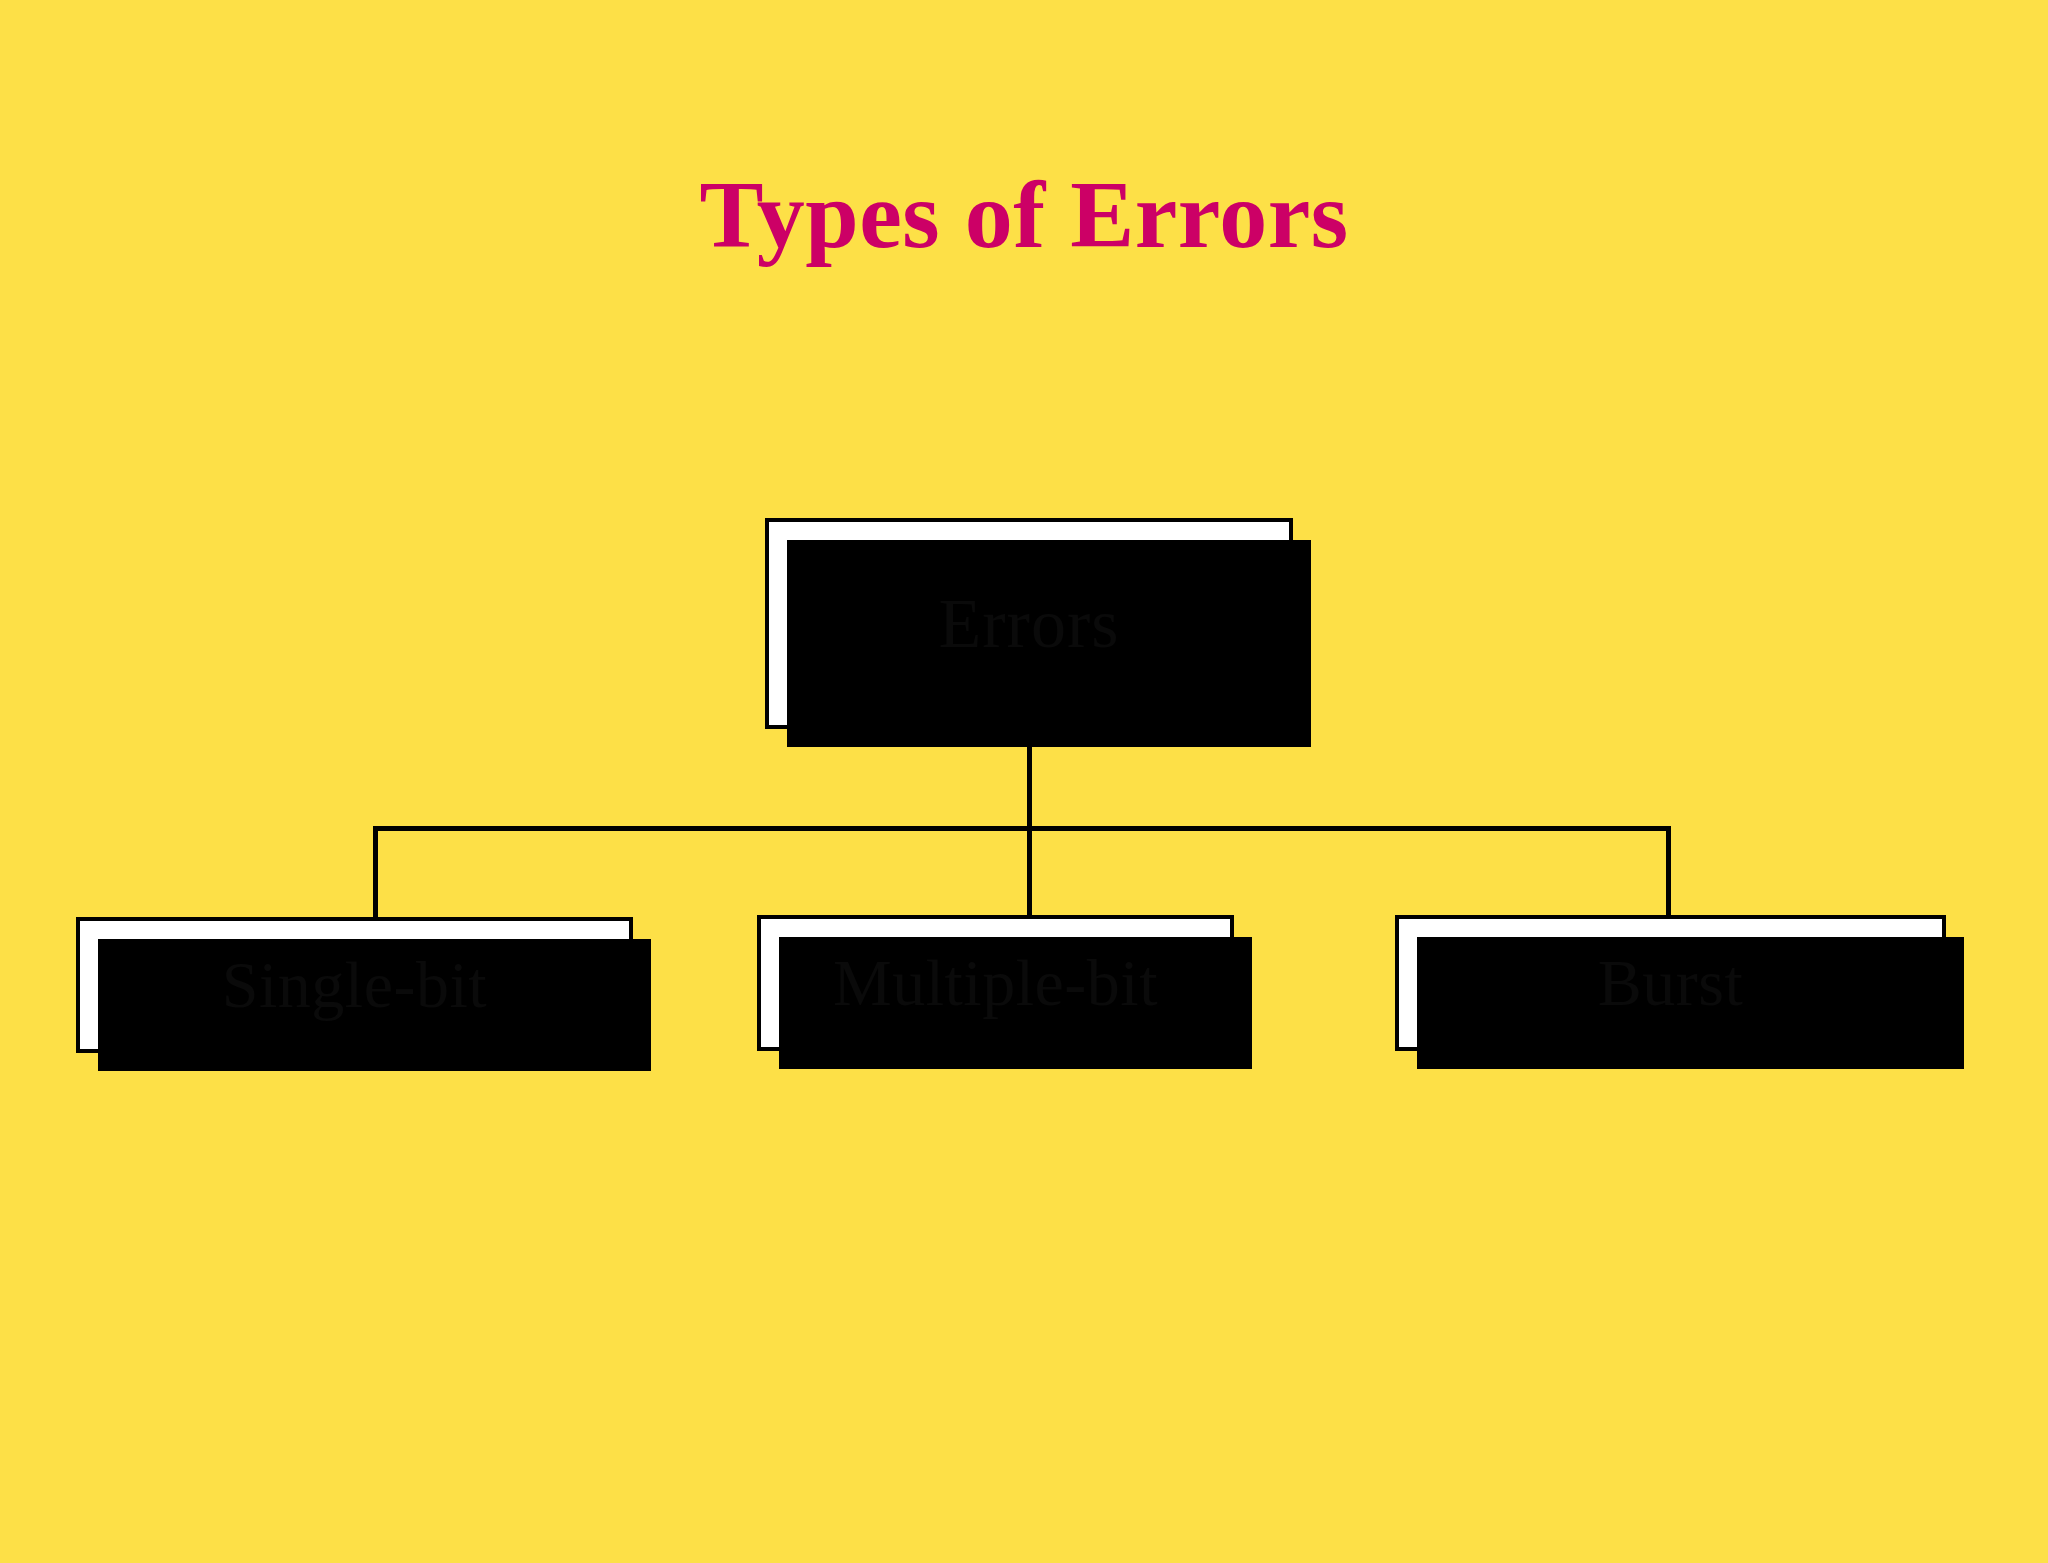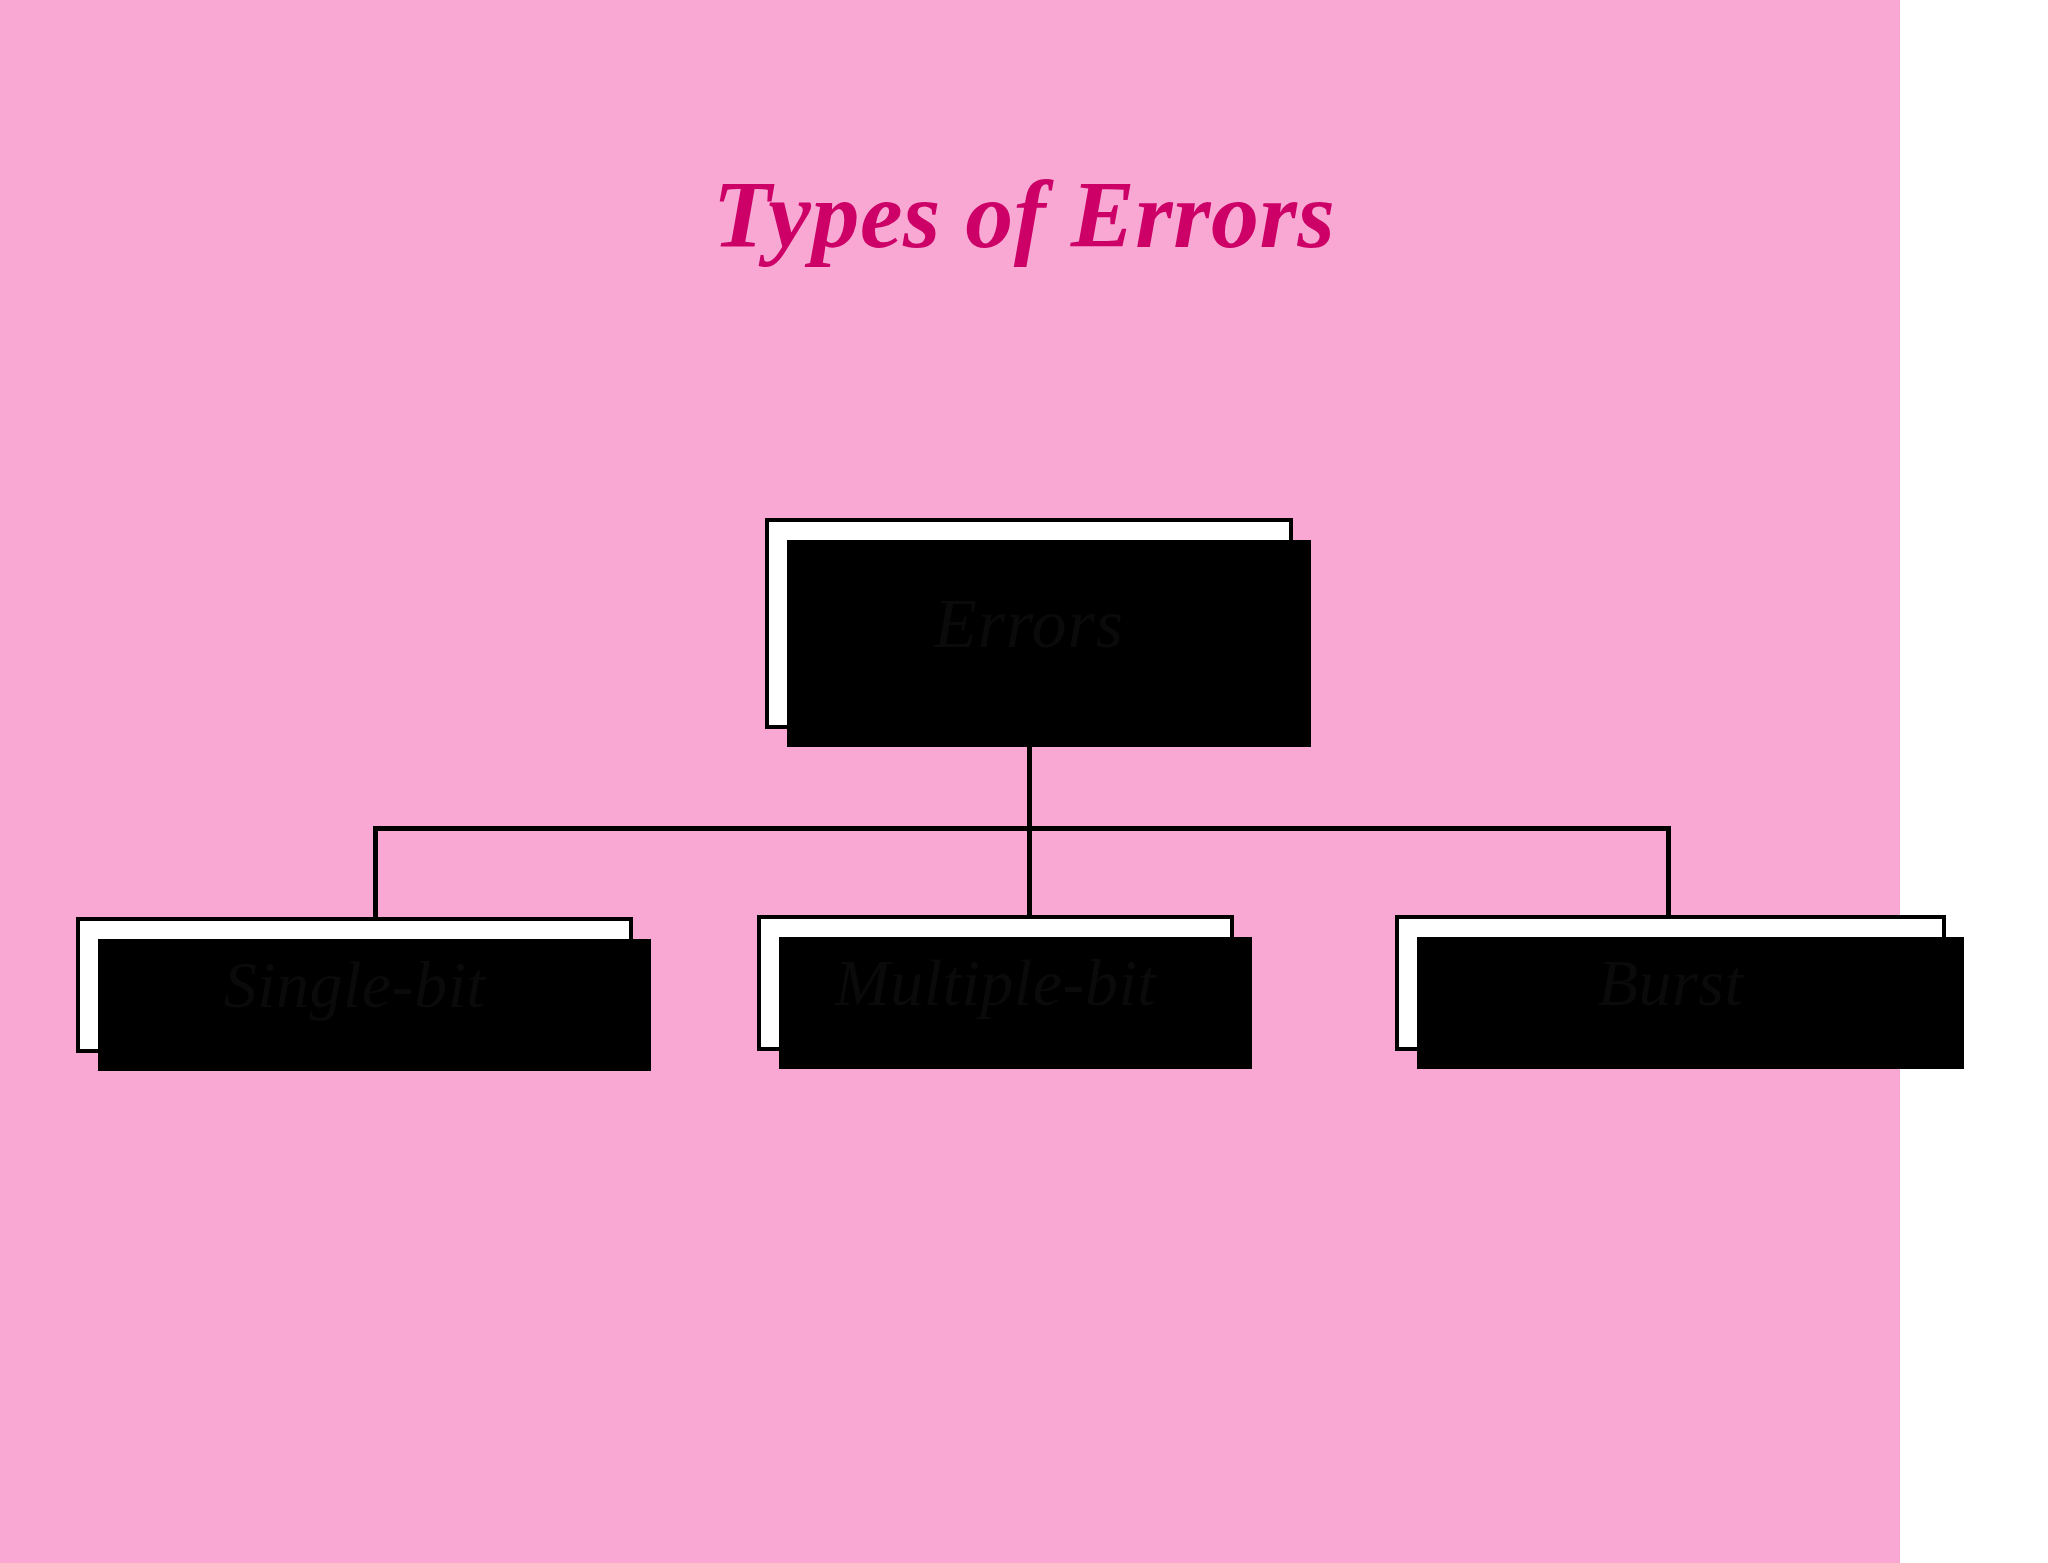--- a/index.html
+++ b/index.html
@@ -10,24 +10,23 @@
   }
   body {
     width: 2048px;
     height: 1563px;
     overflow: hidden;
     font-family: "Liberation Serif", "DejaVu Serif", serif;
   }
 
   #slide {
     position: relative;
-    width: 1900px;
+    width: 2048px;
     height: 1563px;
-    background: #f9a8d4;
-    font-style: italic;
+    background: #fde047;
   }
 
   
   .slide-title {
     position: absolute;
     left: 0;
     top: 163px;
     width: 2048px;
     text-align: center;
     font-family: "Liberation Serif", "DejaVu Serif", serif;

